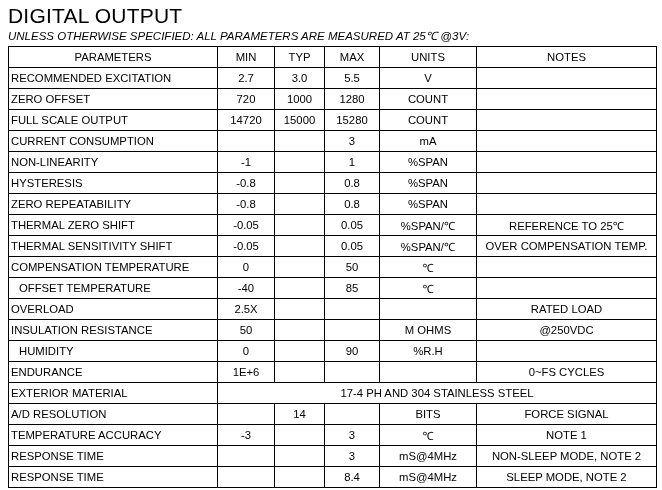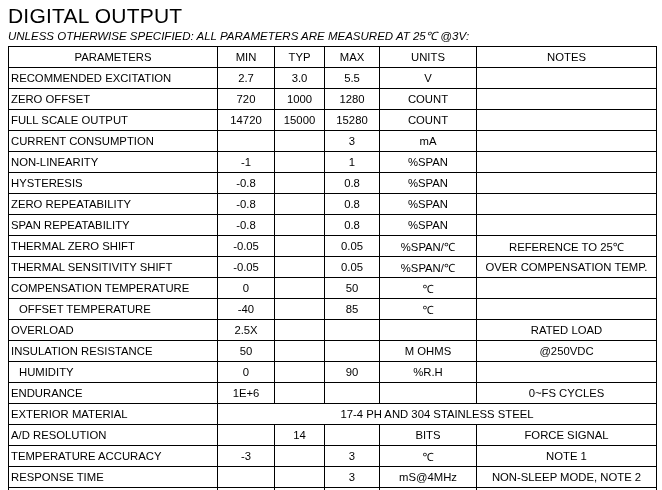--- a/index.html
+++ b/index.html
@@ -156,28 +156,20 @@
         </tr>
         <tr>
           <td class="param">ZERO REPEATABILITY</td>
           <td class="num">-0.8</td>
           <td class="num"></td>
           <td class="num">0.8</td>
           <td class="units">%SPAN</td>
           <td class="notes"></td>
         </tr>
         <tr>
-          <td class="param">SPAN REPEATABILITY</td>
-          <td class="num">-0.8</td>
-          <td class="num"></td>
-          <td class="num">0.8</td>
-          <td class="units">%SPAN</td>
-          <td class="notes"></td>
-        </tr>
-        <tr>
           <td class="param">THERMAL ZERO SHIFT</td>
           <td class="num">-0.05</td>
           <td class="num"></td>
           <td class="num">0.05</td>
           <td class="units">%SPAN/℃</td>
           <td class="notes">REFERENCE TO 25℃</td>
         </tr>
         <tr>
           <td class="param">THERMAL SENSITIVITY SHIFT</td>
           <td class="num">-0.05</td>

